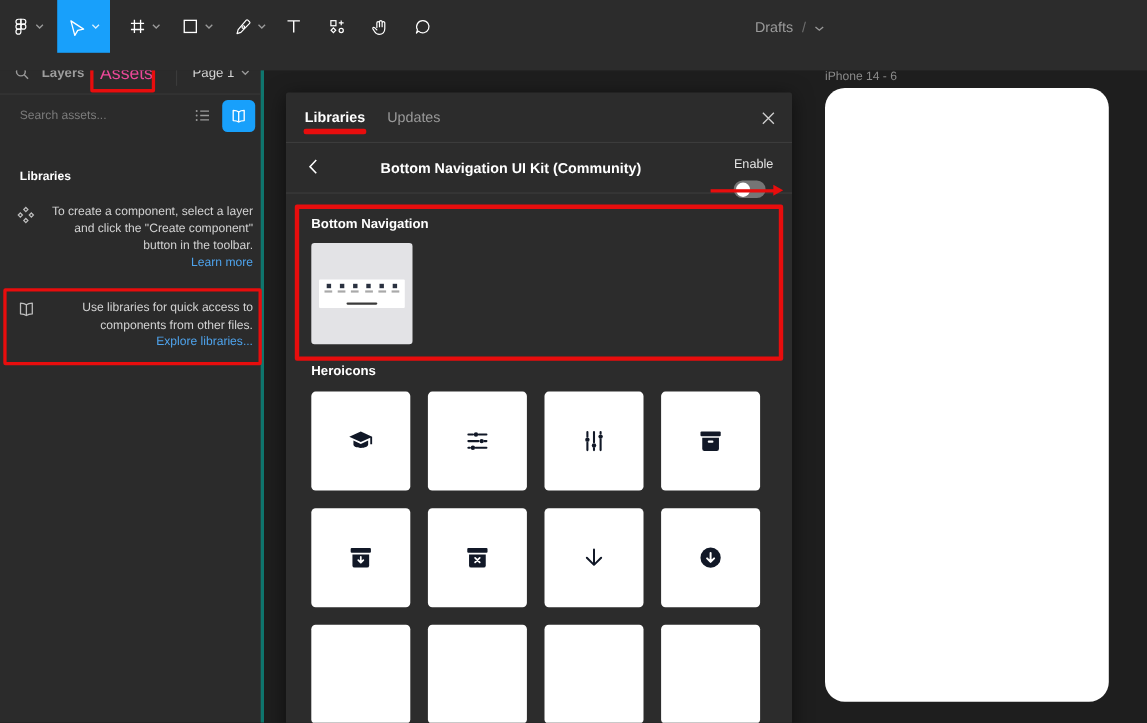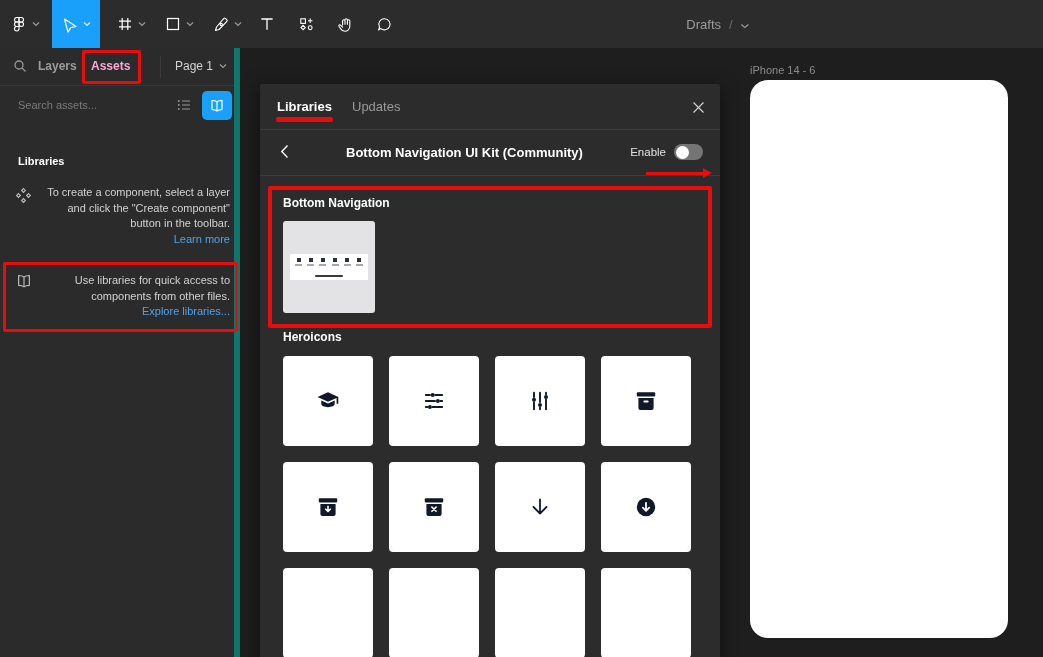--- a/index.html
+++ b/index.html
@@ -1,35 +1,35 @@
 <!DOCTYPE html>
 <html><head>
 <meta charset="utf-8">
 <style>
   * { margin:0; padding:0; box-sizing:border-box; }
   html,body { width:1043px; height:657px; overflow:hidden; }
   body { font-family:"Liberation Sans","DejaVu Sans",sans-serif; background:#1e1e1e; color:#fff; }
   #app { position:relative; width:1043px; height:657px; overflow:hidden; }
 
   
-  .toolbar { position:absolute; left:0; top:0; width:1043px; height:48px; background:#2c2c2c; z-index:40;padding-left:11px; }
+  .toolbar { position:absolute; left:0; top:0; width:1043px; height:64px; background:#2c2c2c; z-index:40;padding-left:11px; }
   .tool-btn { position:absolute; top:0; height:48px; display:flex; align-items:center; justify-content:center; gap:5px; cursor:pointer; }
   .tool-btn.selected { background:#18a0fb; }
   .tool-btn svg { display:block; }
   .doc-title { position:absolute; left:718px; top:0; height:48px; transform:translateX(-50%); display:flex; align-items:center; gap:8px; font-size:13px; white-space:nowrap; }
   .doc-title .crumb { color:#9b9b9b; }
   .doc-title .sep { color:#6e6e6e; }
   .doc-title .name { color:#fff; font-weight:600; }
 
   
-  .sidebar { position:absolute; left:0; top:48px; width:240px; height:609px; background:#2b2b2b; z-index:30; border-right:6px solid #0f766e; }
+  .sidebar { position:absolute; left:0; top:48px; width:240px; height:609px; background:#2b2b2b; z-index:30; border-right:3px solid #0f766e; }
   .side-tabs { position:relative; height:38px; border-bottom:1px solid #383838; }
   .side-tabs .search-ic { position:absolute; left:13px; top:11px; }
   .tab-layers { position:absolute; left:38px; top:11px; font-size:12px; font-weight:600; color:#9d9d9d; cursor:pointer; }
-  .tab-assets { position:absolute; left:91px; top:11px; font-size:12px; font-weight:700; color:#f9a8d4; cursor:pointer; }
+  .tab-assets { position:absolute; left:91px; top:11px; font-size:16px; font-weight:400; color:#ec4899; cursor:pointer; }
   .tabs-vdiv { position:absolute; left:160px; top:8px; width:1px; height:22px; background:rgba(255,255,255,0.08); }
   .page-select { position:absolute; left:175px; top:11px; display:flex; align-items:center; gap:6px; font-size:12px; color:#d4d4d4; cursor:pointer; }
   .search-row { position:relative; height:38px; }
   .search-row input { position:absolute; left:8px; top:6px; width:150px; height:26px; background:transparent; border:none; outline:none; color:#ddd; font-size:11px; padding-left:10px; font-family:inherit; }
   .search-row input::placeholder { color:#7b7b7b; }
   .list-view-btn { position:absolute; left:172px; top:7px; width:24px; height:24px; display:flex; align-items:center; justify-content:center; cursor:pointer; }
   .book-btn { position:absolute; left:202px; top:5px; width:30px; height:29px; background:#18a0fb; border-radius:5px; display:flex; align-items:center; justify-content:center; cursor:pointer; }
   .components-heading { position:absolute; left:18px; top:107px; font-size:11px; font-weight:700; color:#fff; }
   .hint-block1 { position:absolute; left:0; top:137px; width:240px; }
   .hint-block2 { position:absolute; left:0; top:225px; width:240px; }
@@ -49,21 +49,21 @@
   
   .modal { position:absolute; left:260px; top:84px; width:460px; height:632px; background:#2c2c2c; border-radius:2px; box-shadow:0 4px 18px rgba(0,0,0,0.55); z-index:50; overflow:hidden; }
   .modal-header { position:relative; height:46px; border-bottom:1px solid #3c3c3c; }
   .mtab-libraries { position:absolute; left:17px; top:15px; font-size:13px; font-weight:600; color:#fff; cursor:pointer; }
   .mtab-updates { position:absolute; left:92px; top:15px; font-size:13px; color:#9a9a9a; cursor:pointer; }
   .mtab-underline { position:absolute; left:16px; top:33px; width:57px; height:5px; background:#e80d0d; border-radius:2px; z-index:61; }
   .modal-close { position:absolute; right:14px; top:15px; width:16px; height:16px; display:flex; align-items:center; justify-content:center; cursor:pointer; }
   .kit-row { position:relative; height:46px; border-bottom:1px solid #3c3c3c; }
   .kit-back { position:absolute; left:20px; top:14px; cursor:pointer; }
   .kit-name { position:absolute; left:50px; top:15px; font-size:13px; font-weight:600; color:#fff;padding-left:36px; }
-  .kit-enable { position:absolute; right:17px; top:14px; display:flex; align-items:center; gap:8px; }
+  .kit-enable { position:absolute; right:17px; top:14px; display:flex; gap:8px;flex-direction:column; }
   .kit-enable .lbl { font-size:11.5px; color:#e2e2e2; }
   .toggle { position:relative; width:29px; height:16px; background:#757575; border-radius:8px; cursor:pointer; }
   .toggle .knob { position:absolute; left:1.5px; top:1.5px; width:13px; height:13px; border-radius:50%; background:#fff; }
   .red-arrow { position:absolute; left:386px; top:84px; width:66px; height:10px; z-index:61; pointer-events:none; }
   .red-arrow .shaft { position:absolute; left:0; top:3.5px; width:58px; height:3px; background:#e80d0d; }
   .red-arrow .head { position:absolute; right:0; top:0; width:0; height:0; border-top:5px solid transparent; border-bottom:5px solid transparent; border-left:9px solid #e80d0d; }
   .bottomnav-red { left:8px; top:102px; width:444px; height:142px; border-width:4px; border-radius:2px; }
   .section-title-bn { position:absolute; left:23px; top:112px; font-size:12px; font-weight:700; color:#fff; }
   .preview-card { position:absolute; left:23px; top:137px; width:92px; height:92px; background:#e3e3e6; border-radius:3px; cursor:pointer; }
   .mini-bar { position:absolute; left:7px; top:33px; width:78px; height:26px; background:#fff; border-radius:1px; }

